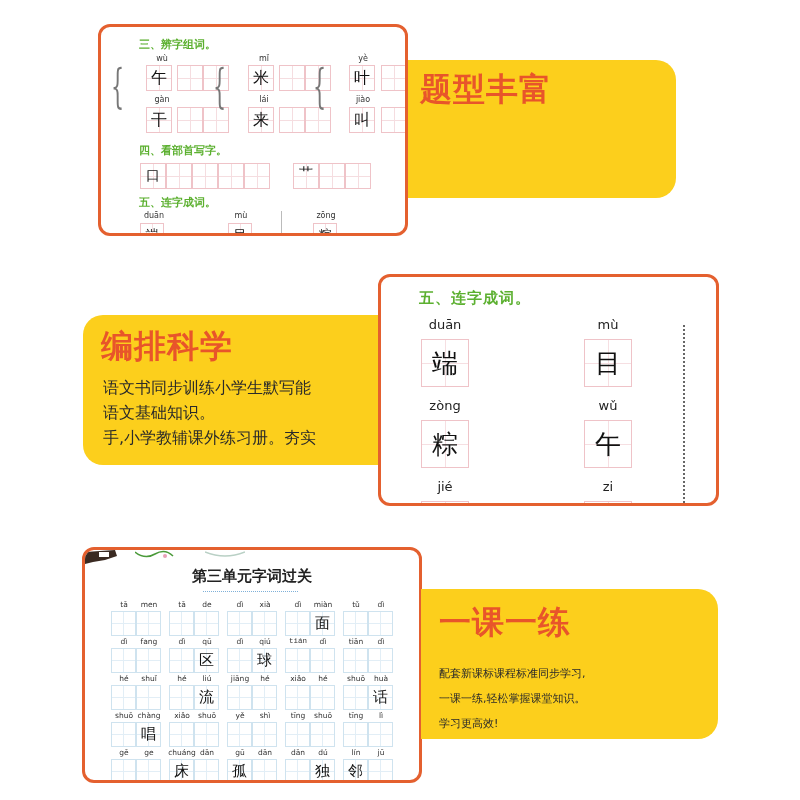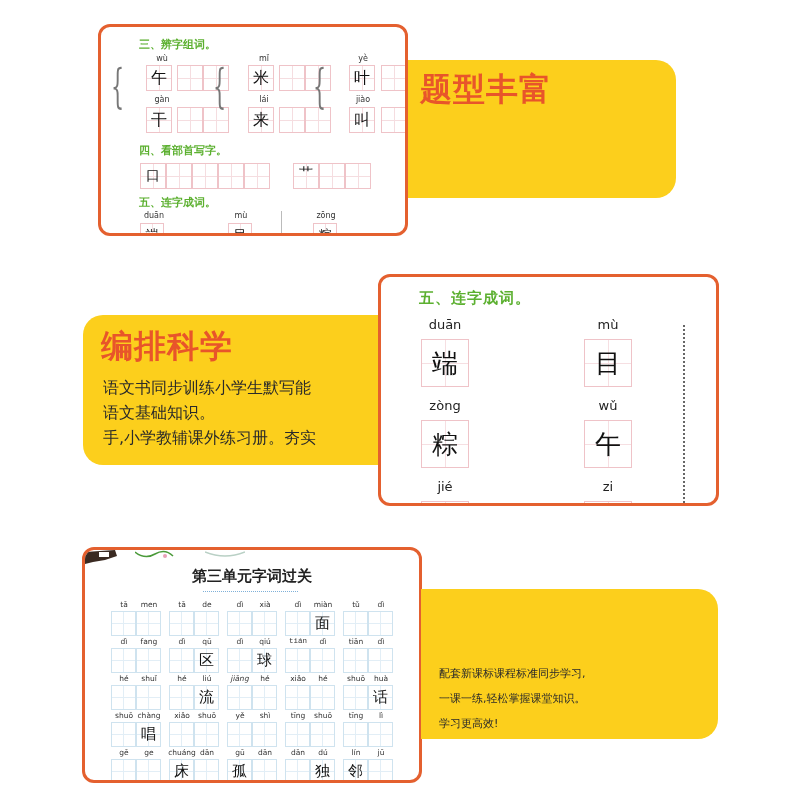--- a/index.html
+++ b/index.html
@@ -281,21 +281,21 @@
         <span class="ch"></span>
       </div>
       <div class="p3-py" style="left: 80px; top: 124px;">hé</div>
       <div class="p3-cell" style="left: 84px; top: 135px;">
         <span class="ch"></span>
       </div>
       <div class="p3-py" style="left: 105px; top: 124px;">liú</div>
       <div class="p3-cell" style="left: 109px; top: 135px;">
         <span class="ch">流</span>
       </div>
-      <div class="p3-py" style="left: 138px; top: 124px; font-style: italic;">jiāng</div>
+      <div class="p3-py" style="left: 138px; top: 124px;">jiāng</div>
       <div class="p3-cell" style="left: 142px; top: 135px;">
         <span class="ch"></span>
       </div>
       <div class="p3-py" style="left: 163px; top: 124px;">hé</div>
       <div class="p3-cell" style="left: 167px; top: 135px;">
         <span class="ch"></span>
       </div>
       <div class="p3-py" style="left: 196px; top: 124px;">xiǎo</div>
       <div class="p3-cell" style="left: 200px; top: 135px;">
         <span class="ch"></span>
@@ -389,18 +389,19 @@
         <span class="ch">邻</span>
       </div>
       <div class="p3-py" style="left: 279px; top: 198px;">jū</div>
       <div class="p3-cell" style="left: 283px; top: 209px;">
         <span class="ch"></span>
       </div>
     </div>
 </div>
 
 <div class="yellow-card" style="left:421px; top:589px; width:297px; height:150px; border-radius:0 20px 20px 0;">
+  <div class="yc-title" style="left:18px; top:12px;">一课一练</div>
   <div class="yc-body" style="left:18px; top:72px; font-size:11px; line-height:25px;">
     <div>配套新课标课程标准同步学习,</div>
     <div>一课一练,轻松掌握课堂知识。</div>
     <div>学习更高效!</div>
   </div>
 </div>
 
 </body></html>

